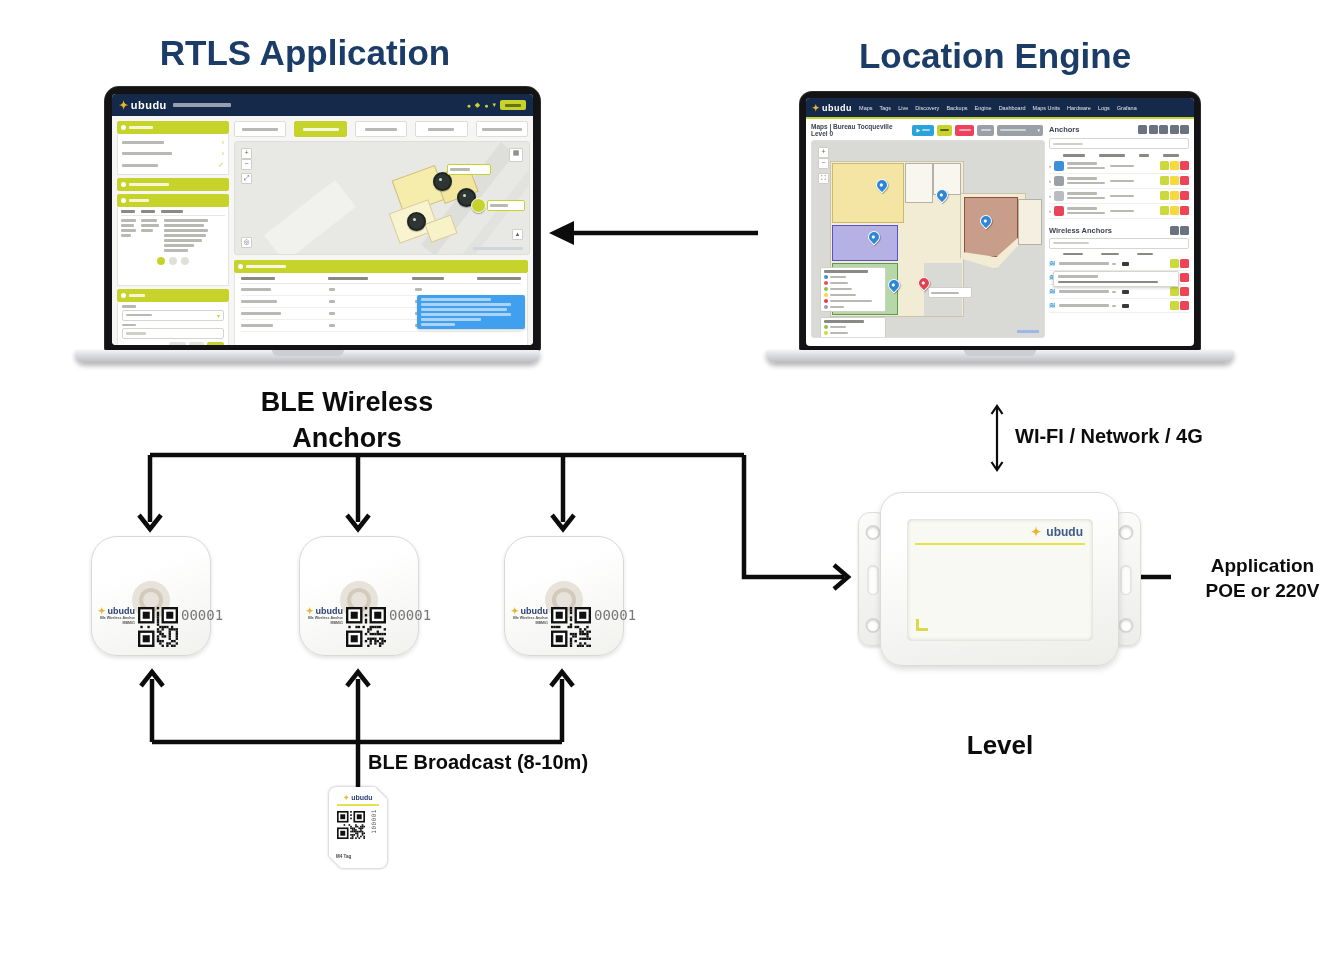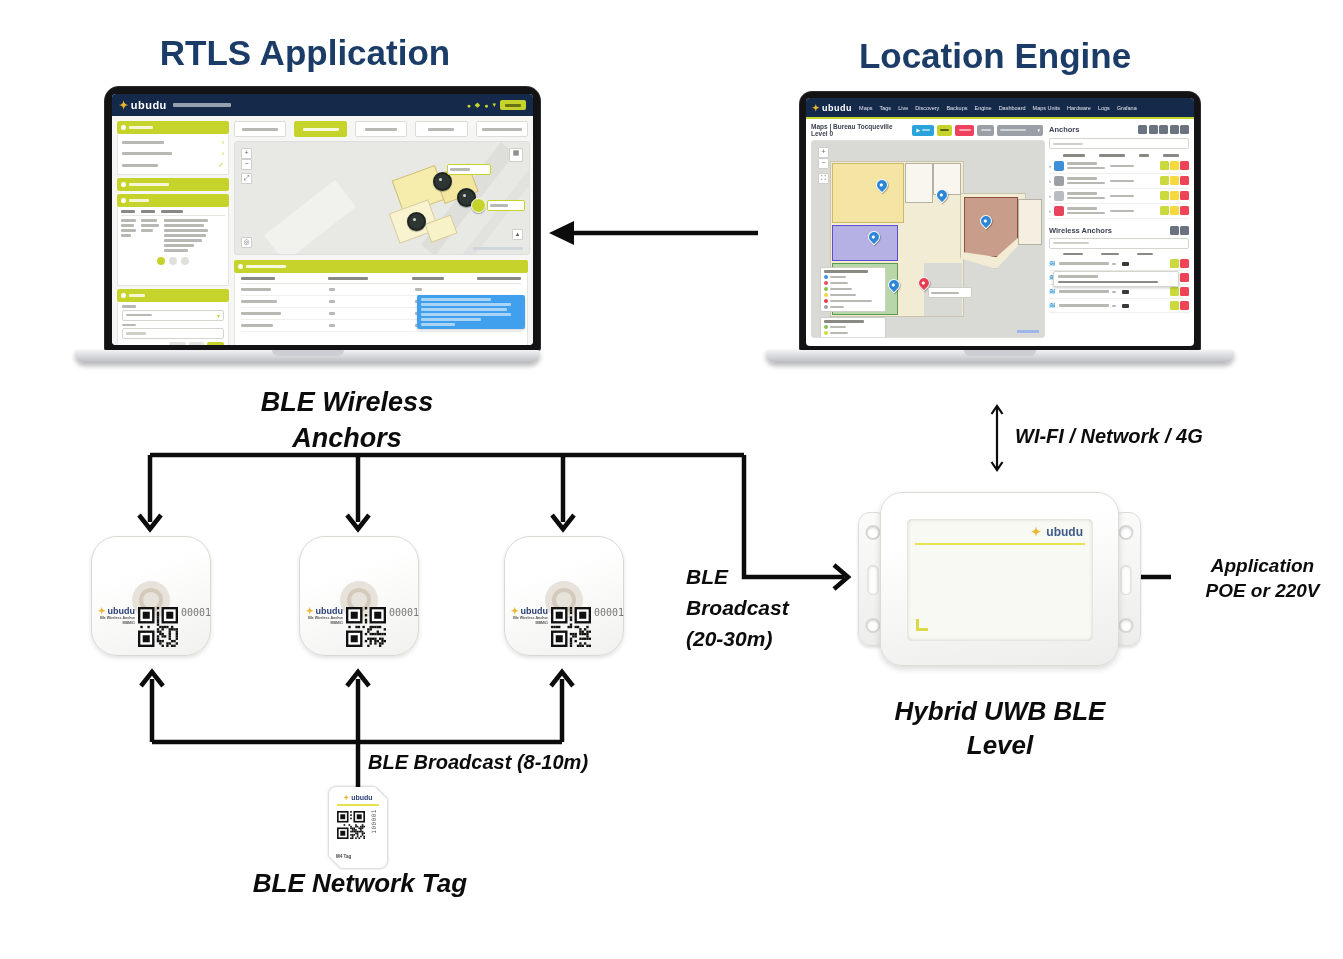--- a/index.html
+++ b/index.html
@@ -2,21 +2,21 @@
 <html><head>
 <meta charset="utf-8">
 <style>
   html,body{margin:0;padding:0;background:#ffffff;}
   .canvas{position:relative;width:1343px;height:959px;background:#fff;overflow:hidden;
           font-family:"Liberation Sans",sans-serif;}
   .abs{position:absolute;}
   
   .big-title{position:absolute;text-align:center;font-weight:bold;font-size:35px;color:#1c3c68;}
   .rt-label{position:absolute;font-size:27px;font-weight:500;color:#1c3c68;line-height:35px;}
-  .h-black{position:absolute;font-weight:bold;color:#0c0c0c;font-style:italic;}
+  .h-black{position:absolute;font-weight:bold;color:#0c0c0c;}
   
   .lap-screen{position:absolute;background:#131316;border-radius:14px 14px 2px 2px;
               box-shadow:0 0 0 1px #2b2b2e;}
   .lap-inner{position:absolute;left:7px;top:7px;right:7px;bottom:5px;background:#fff;
              border-radius:4px;overflow:hidden;}
   .lap-base{position:absolute;background:linear-gradient(#f2f3f5,#b9bbc0);
             border-radius:2px 2px 9px 9px;box-shadow:0 3px 5px rgba(0,0,0,.28);}
   .lap-notch{position:absolute;top:0;left:50%;transform:translateX(-50%);width:72px;height:6px;
              background:#cdced3;border-radius:0 0 7px 7px;}
   .navyhdr{position:absolute;left:0;top:0;right:0;background:#152a4b;display:flex;align-items:center;}
@@ -58,21 +58,21 @@
   .anchor-sq{position:absolute;width:118px;height:118px;border-radius:26px;
              background:linear-gradient(160deg,#ffffff 30%,#f1f1ee);border:1px solid #d9d9d4;
              box-shadow:0 2px 4px rgba(0,0,0,.12);}
   .a-circle{position:absolute;left:50%;top:44px;transform:translateX(-50%);width:38px;height:38px;
             border-radius:50%;background:#e7e2da;display:flex;align-items:center;justify-content:center;}
   .a-circle::after{content:"";width:16px;height:16px;border-radius:50% 50% 50% 50%;
                    border:4px solid #d3cabc;background:transparent;}
   .a-label{position:absolute;left:7px;top:70px;display:flex;align-items:flex-start;gap:3px;}
   .a-logo{font-size:9px;font-weight:bold;color:#2a3f73;line-height:9px;}
   .a-sub{font-size:3.6px;color:#555;text-align:right;line-height:4.5px;font-weight:bold;}
-  .a-serial{font-family:"DejaVu Sans Mono",monospace;font-size:10px;color:#777;}
+  .a-serial{font-family:"DejaVu Sans Mono",monospace;font-size:14px;color:#777;}
   .qr{display:block;}
   .hybrid-ear{position:absolute;width:28px;height:132px;background:linear-gradient(#fbfbfa,#ededeb);
               border:1px solid #dddDD8;border-radius:12px;box-shadow:0 2px 3px rgba(0,0,0,.12);}
   .screwhole{position:absolute;left:50%;transform:translateX(-50%);width:11px;height:11px;border-radius:50%;
              background:#fff;border:2px solid #d6d6d2;box-shadow:inset 0 1px 2px rgba(0,0,0,.15);}
   .earslot{position:absolute;left:50%;transform:translateX(-50%);width:9px;height:28px;border-radius:5px;
            background:#fdfdfc;border:1px solid #d9d9d4;box-shadow:inset 0 1px 2px rgba(0,0,0,.12);}
   .hybrid-body{position:absolute;width:237px;height:172px;border-radius:22px;
                background:linear-gradient(170deg,#ffffff 25%,#ededea);border:1px solid #dcdcd7;
                box-shadow:0 3px 6px rgba(0,0,0,.15);}
@@ -140,40 +140,34 @@
   </svg>
 
   <div class="big-title" style="left:130px;top:33px;width:350px;">RTLS Application</div>
   <div class="big-title" style="left:820px;top:36px;width:350px;">Location Engine</div>
 
   <div class="h-black" style="left:227px;top:384px;width:240px;text-align:center;font-size:27px;line-height:36px;">
     <span>BLE Wireless</span><br>
     <span>Anchors</span>
   </div>
 
-  <div class="h-black" style="left:686px;top:561px;font-size:21px;line-height:31px;">
-    <span>BLE</span><br>
-    <span>Broadcast</span><br>
-    <span>(20-30m)</span>
-  </div>
 
   <div class="h-black" style="left:1015px;top:425px;font-size:20px;">WI-FI / Network / 4G</div>
 
   <div class="h-black" style="left:1180px;top:553px;width:165px;text-align:center;font-size:19px;line-height:25px;">
     <span>Application</span><br>
     <span>POE or 220V</span>
   </div>
 
   <div class="h-black" style="left:880px;top:694px;width:240px;text-align:center;font-size:26px;line-height:34px;">
-    <span>Hybrid UWB BLE</span><br>
+    <br>
     <span>Level</span>
   </div>
 
   <div class="h-black" style="left:368px;top:751px;font-size:20px;">BLE Broadcast (8-10m)</div>
-  <div class="h-black" style="left:235px;top:868px;width:250px;text-align:center;font-size:26px;">BLE Network Tag</div>
 
   <div class="lap-screen" style="left:105px;top:87px;width:435px;height:263px;">
     <div class="lap-inner">
 
       <div class="navyhdr" style="height:22px;padding:0 7px;gap:6px;">
         <span class="ulogo" style="font-size:11px;"><span class="ustar">✦</span><span>ubudu</span></span>
         <span class="bar wbar" style="width:58px;height:4px;"></span>
         <span style="margin-left:auto;display:flex;align-items:center;gap:4px;">
           <span style="color:#c6d32b;font-size:7px;">●</span>
           <span style="color:#c6d32b;font-size:7px;">◆</span>

